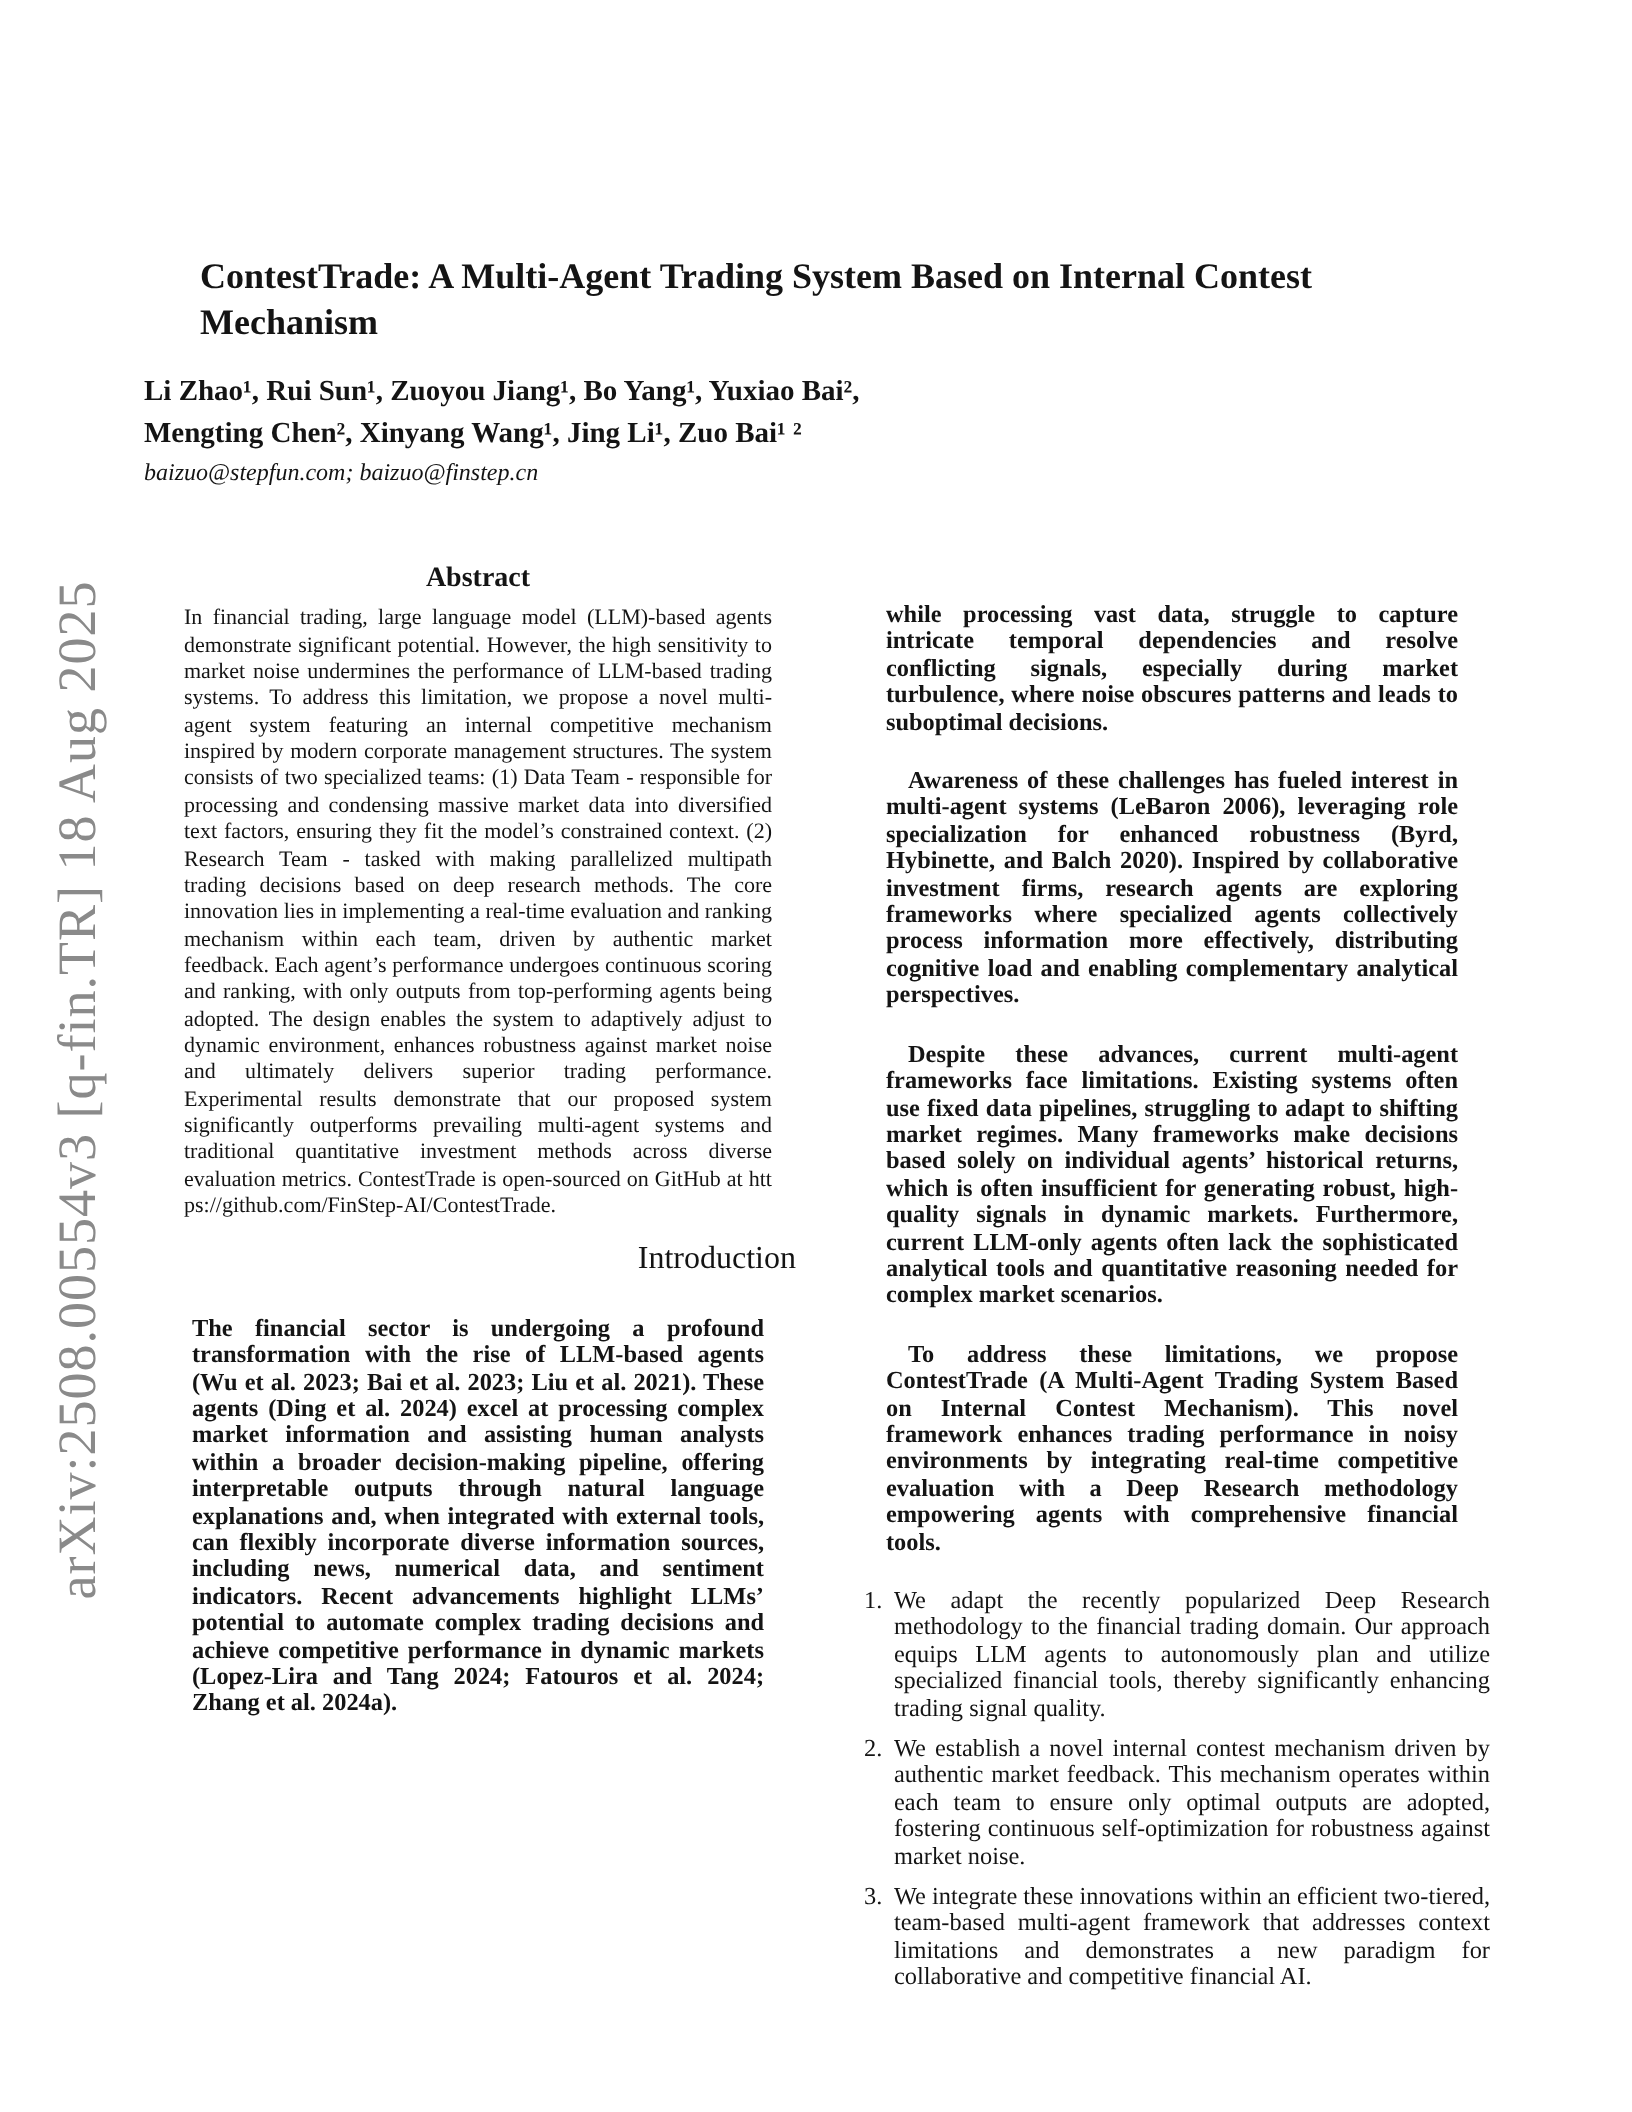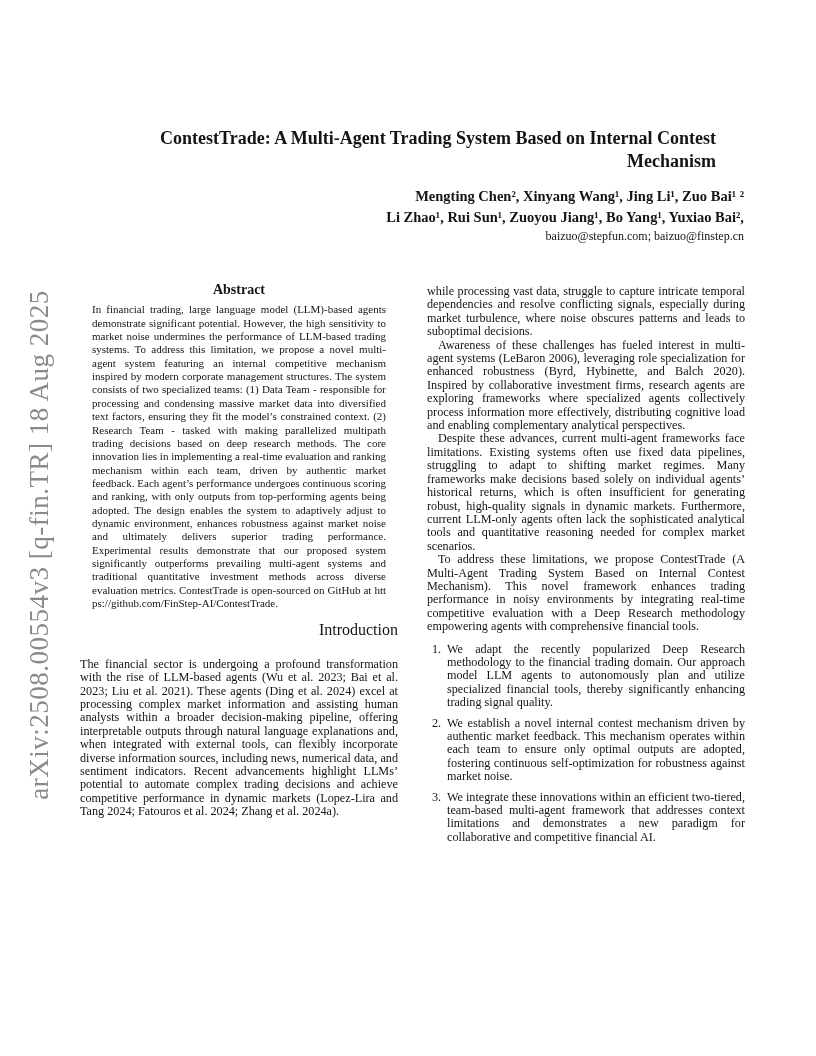--- a/index.html
+++ b/index.html
@@ -25,21 +25,21 @@
     white-space: nowrap;
     font-size: 27px;
     letter-spacing: 0.5px;
     color: var(--watermark-color, #8a8a8a);
   }
   .title-block {
     position: absolute;
     top: 127px;
     left: 72px;
     width: 672px;
-    text-align: right;
+    text-align: left;
   }
   .paper-title {
     font-size: 18px;
     font-weight: bold;
     line-height: 23px;
     margin: 0 auto 13px auto;
     max-width: 616px;
   }
   .author-line {
     font-size: 14.5px;
@@ -47,20 +47,21 @@
     line-height: 21px;
   }
   .affil-line {
     font-size: 12px;
     line-height: 13px;
   }
   .email-line {
     font-size: 12px;
     line-height: 14px;
     margin-top: 1px;
+    font-style: italic;
   }
   .col {
     position: absolute;
     top: 283px;
     width: 318px;
     font-size: 12.2px;
     line-height: 13.4px;
     text-align: justify;
     text-justify: inter-word;
   }
@@ -78,22 +79,23 @@
     line-height: 13.35px;
     hyphens: auto;
   }
   .section-heading {
     font-size: 16px;
     font-weight: normal;
     text-align: right;
     margin: 13px 0 21px 0;
   }
   .body-par {
-    margin: 0;
+    margin: 16px;
     hyphens: auto;
+    font-weight: bold;
   }
   .indent { text-indent: 11px; }
   .github-link {
     color: inherit;
     text-decoration: none;
     cursor: pointer;
     word-break: break-all;
   }
   .contrib-item {
     display: flex;
@@ -111,42 +113,42 @@
 </style>
 </head>
 <body>
 
 <div class="page">
 
   <div class="watermark">arXiv:2508.00554v3 [q-fin.TR] 18 Aug 2025</div>
 
   <header class="title-block">
     <h1 class="paper-title">ContestTrade: A Multi-Agent Trading System Based on Internal Contest Mechanism</h1>
+    <div class="author-line">Li Zhao¹, Rui Sun¹, Zuoyou Jiang¹, Bo Yang¹, Yuxiao Bai²,</div>
     <div class="author-line">Mengting Chen², Xinyang Wang¹, Jing Li¹, Zuo Bai¹ ²</div>
-    <div class="author-line">Li Zhao¹, Rui Sun¹, Zuoyou Jiang¹, Bo Yang¹, Yuxiao Bai²,</div>
     <div class="email-line">baizuo@stepfun.com; baizuo@finstep.cn</div>
   </header>
 
   <section class="col col-left">
     <h2 class="abstract-heading">Abstract</h2>
     <p class="abstract-text"><span>In financial trading, large language model (LLM)-based agents demonstrate significant potential. However, the high sensitivity to market noise undermines the performance of LLM-based trading systems. To address this limitation, we propose a novel multi-agent system featuring an internal competitive mechanism inspired by modern corporate management structures. The system consists of two specialized teams: (1) Data Team - responsible for processing and condensing massive market data into diversified text factors, ensuring they fit the model’s constrained context. (2) Research Team - tasked with making parallelized multipath trading decisions based on deep research methods. The core innovation lies in implementing a real-time evaluation and ranking mechanism within each team, driven by authentic market feedback. Each agent’s performance undergoes continuous scoring and ranking, with only outputs from top-performing agents being adopted. The design enables the system to adaptively adjust to dynamic environment, enhances robustness against market noise and ultimately delivers superior trading performance. Experimental results demonstrate that our proposed system significantly outperforms prevailing multi-agent systems and traditional quantitative investment methods across diverse evaluation metrics. ContestTrade is open-sourced on GitHub at </span><span class="github-link">https://github.com/FinStep-AI/ContestTrade</span><span>.</span></p>
 
     <h2 class="section-heading">Introduction</h2>
     <p class="body-par">The financial sector is undergoing a profound transformation with the rise of LLM-based agents (Wu et al. 2023; Bai et al. 2023; Liu et al. 2021). These agents (Ding et al. 2024) excel at processing complex market information and assisting human analysts within a broader decision-making pipeline, offering interpretable outputs through natural language explanations and, when integrated with external tools, can flexibly incorporate diverse information sources, including news, numerical data, and sentiment indicators. Recent advancements highlight LLMs’ potential to automate complex trading decisions and achieve competitive performance in dynamic markets (Lopez-Lira and Tang 2024; Fatouros et al. 2024; Zhang et al. 2024a).</p>
   </section>
 
   <section class="col col-right">
     <p class="body-par">while processing vast data, struggle to capture intricate temporal dependencies and resolve conflicting signals, especially during market turbulence, where noise obscures patterns and leads to suboptimal decisions.</p>
     <p class="body-par indent">Awareness of these challenges has fueled interest in multi-agent systems (LeBaron 2006), leveraging role specialization for enhanced robustness (Byrd, Hybinette, and Balch 2020). Inspired by collaborative investment firms, research agents are exploring frameworks where specialized agents collectively process information more effectively, distributing cognitive load and enabling complementary analytical perspectives.</p>
     <p class="body-par indent">Despite these advances, current multi-agent frameworks face limitations. Existing systems often use fixed data pipelines, struggling to adapt to shifting market regimes. Many frameworks make decisions based solely on individual agents’ historical returns, which is often insufficient for generating robust, high-quality signals in dynamic markets. Furthermore, current LLM-only agents often lack the sophisticated analytical tools and quantitative reasoning needed for complex market scenarios.</p>
     <p class="body-par indent">To address these limitations, we propose ContestTrade (A Multi-Agent Trading System Based on Internal Contest Mechanism). This novel framework enhances trading performance in noisy environments by integrating real-time competitive evaluation with a Deep Research methodology empowering agents with comprehensive financial tools.</p>
 
     <div class="contrib-item first">
       <span class="contrib-num">1.</span>
-      <span class="contrib-text">We adapt the recently popularized Deep Research methodology to the financial trading domain. Our approach model LLM agents to autonomously plan and utilize specialized financial tools, thereby significantly enhancing trading signal quality.</span>
+      <span class="contrib-text">We adapt the recently popularized Deep Research methodology to the financial trading domain. Our approach equips LLM agents to autonomously plan and utilize specialized financial tools, thereby significantly enhancing trading signal quality.</span>
     </div>
     <div class="contrib-item">
       <span class="contrib-num">2.</span>
       <span class="contrib-text">We establish a novel internal contest mechanism driven by authentic market feedback. This mechanism operates within each team to ensure only optimal outputs are adopted, fostering continuous self-optimization for robustness against market noise.</span>
     </div>
     <div class="contrib-item">
       <span class="contrib-num">3.</span>
       <span class="contrib-text">We integrate these innovations within an efficient two-tiered, team-based multi-agent framework that addresses context limitations and demonstrates a new paradigm for collaborative and competitive financial AI.</span>
     </div>
   </section>

